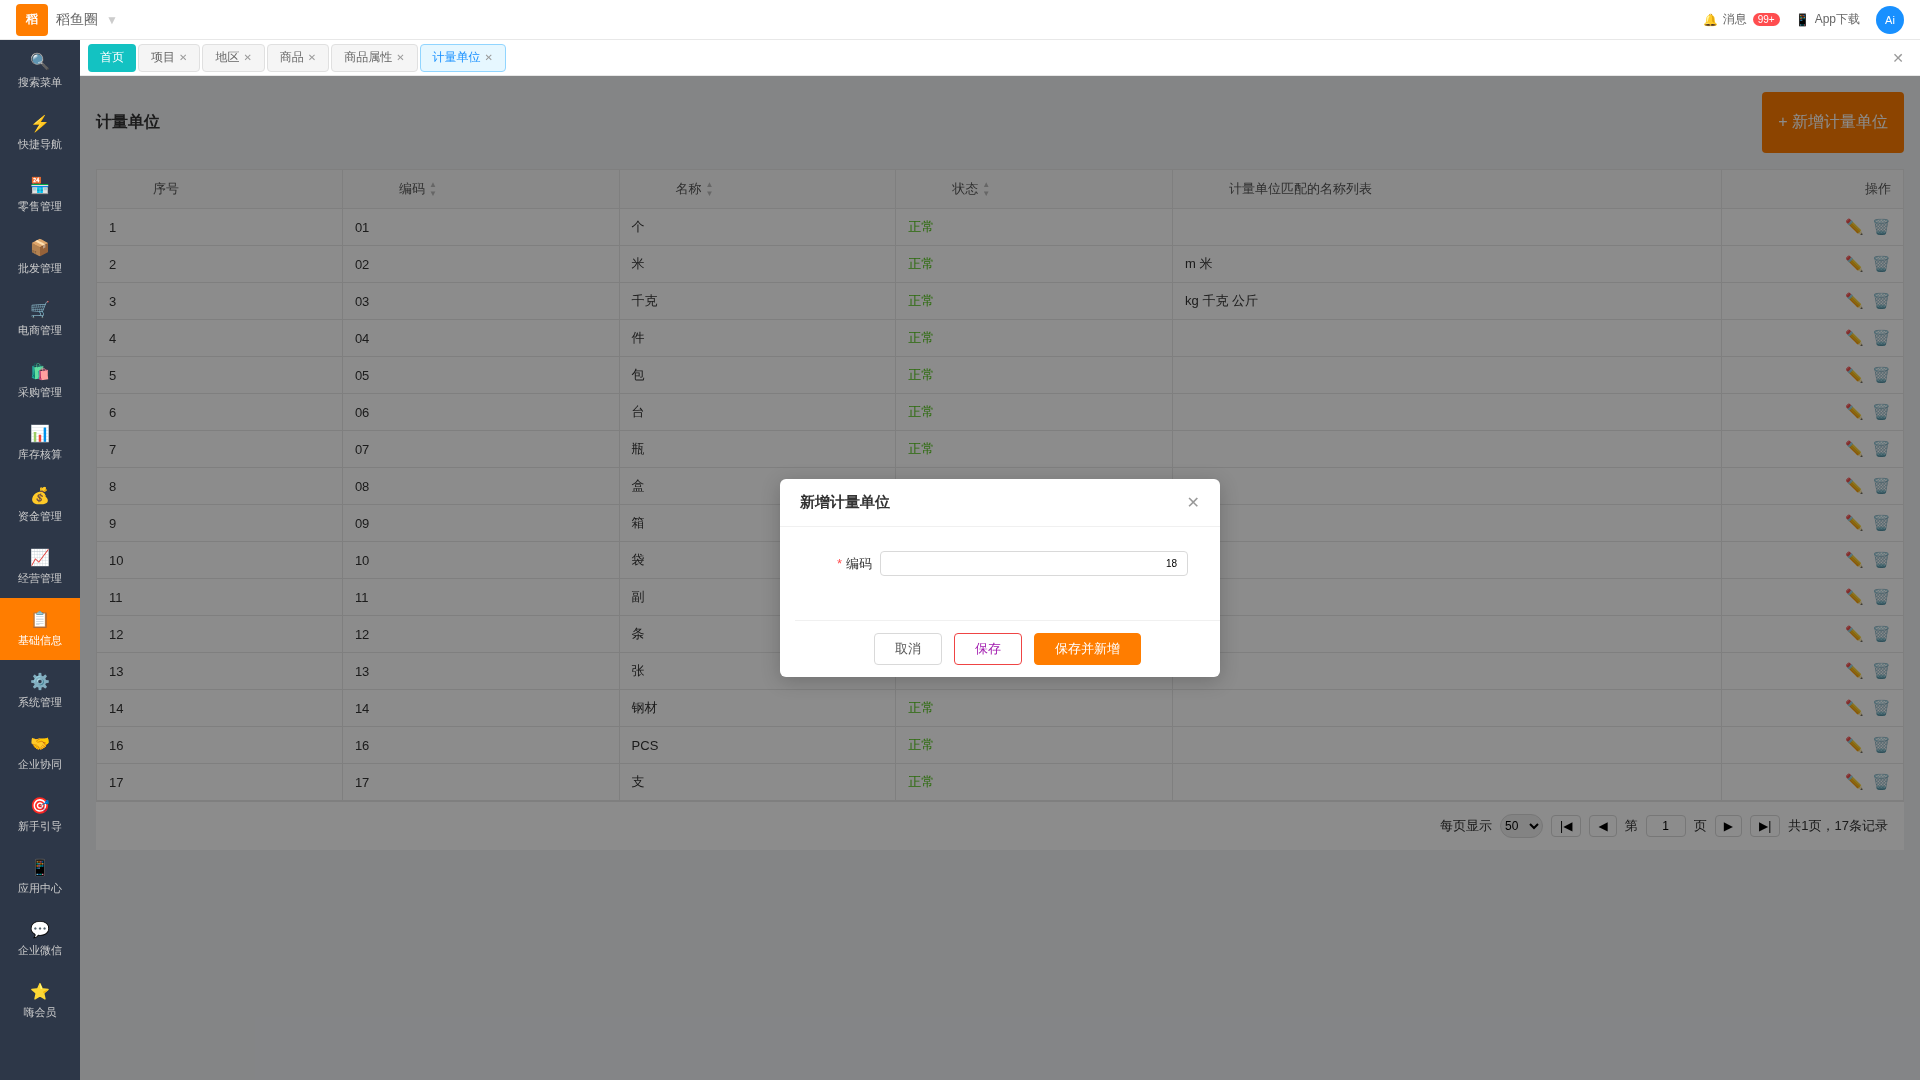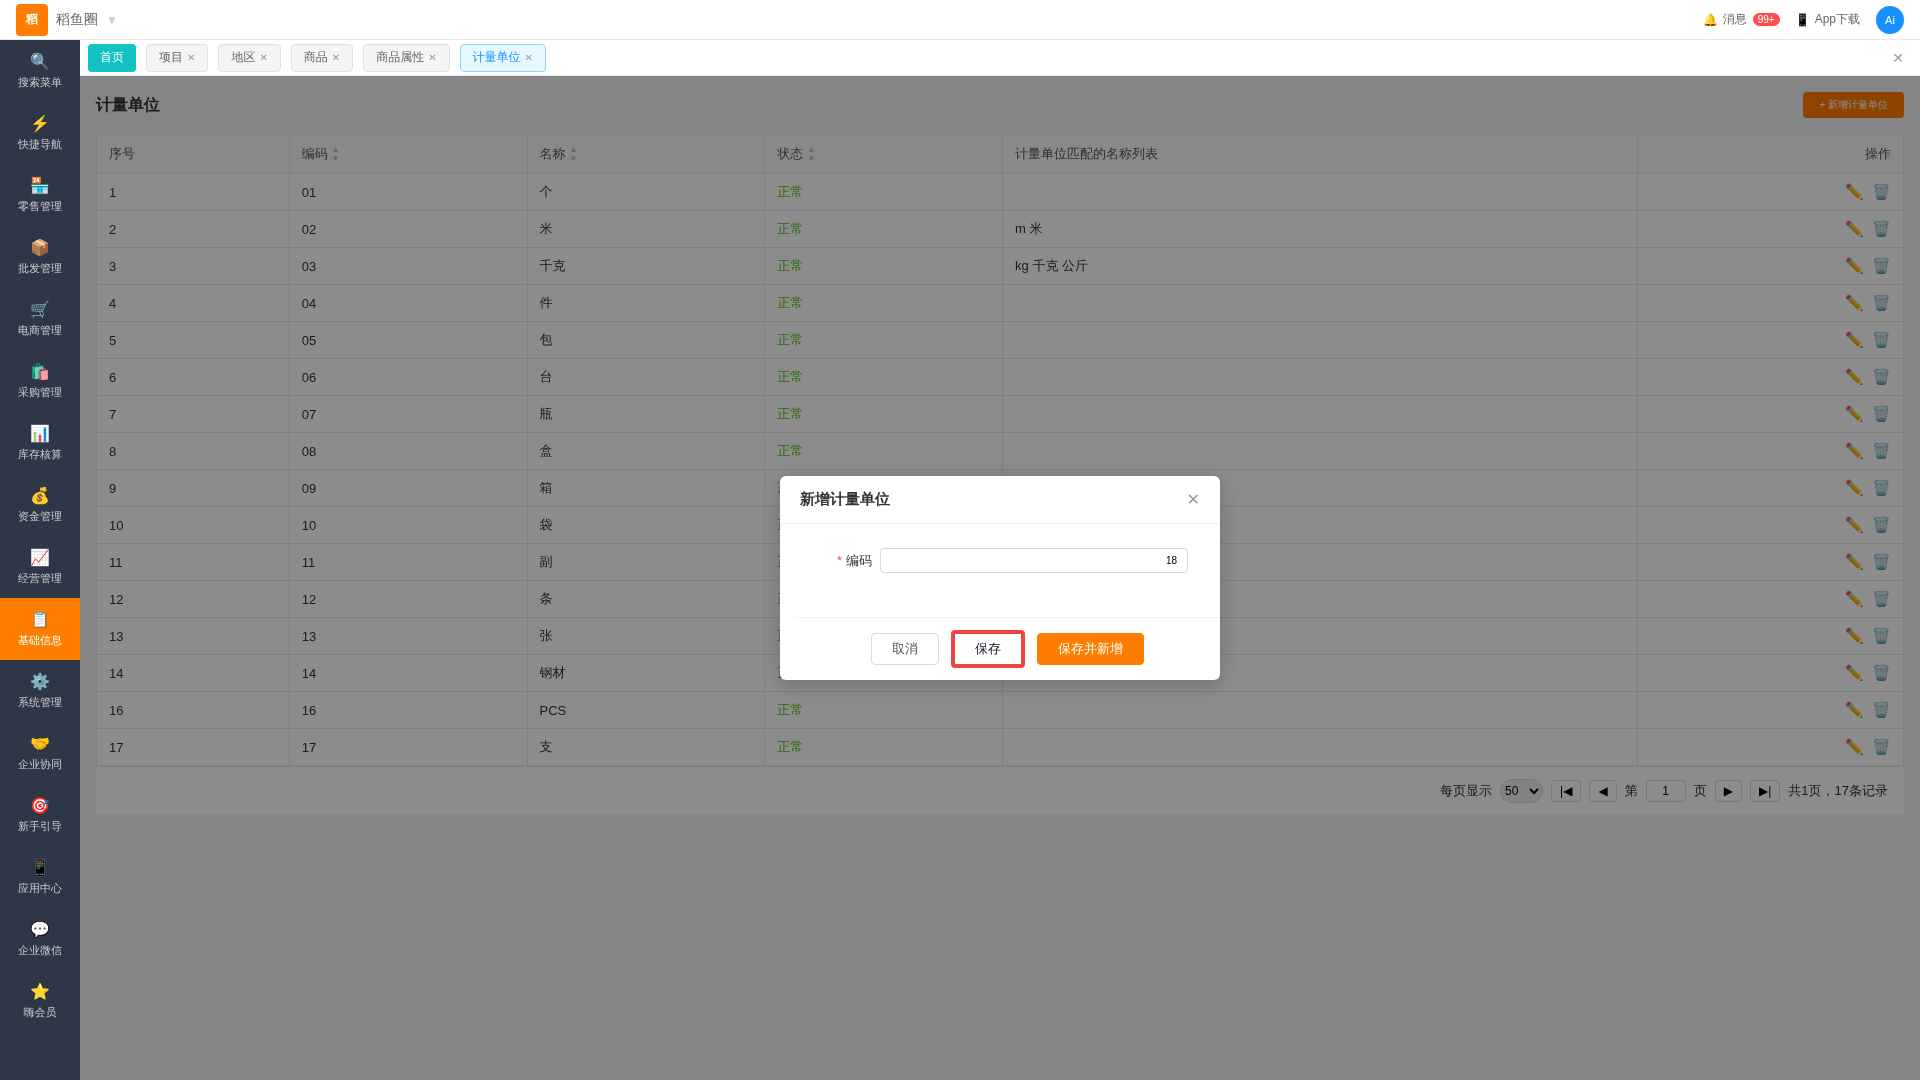--- a/index.html
+++ b/index.html
@@ -103,21 +103,21 @@
     }
 
     
     .tabs-bar {
       background: #fff;
       border-bottom: 1px solid #e8e8e8;
       display: flex;
       align-items: center;
       padding: 0 8px;
       height: 36px;
-      gap: 10px;
+      gap: 2px;
     }
     .tab-item {
       display: flex;
       align-items: center;
       padding: 0 12px;
       height: 28px;
       border-radius: 4px;
       cursor: pointer;
       font-size: 12px;
       gap: 4px;
@@ -161,22 +161,22 @@
     .page-title {
       font-size: 16px;
       font-weight: 600;
       color: #333;
     }
     .add-btn {
       background: #ff7d00;
       color: white;
       border: none;
       border-radius: 4px;
-      padding: 6px 16px;
-      font-size: 10px;
+      padding: 20px 16px;
+      font-size: 16px;
       cursor: pointer;
     }
 
     
     .data-table {
       width: 100%;
       background: white;
       border-collapse: collapse;
       border: 1px solid #e8e8e8;
     }
@@ -194,21 +194,21 @@
       padding: 9px 12px;
       font-size: 13px;
       color: #333;
     }
     .status-normal { color: #52c41a; font-size: 13px; }
     .action-btns { display: flex; gap: 8px; }
     .action-icon { color: #1890ff; cursor: pointer; font-size: 15px; }
     .action-icon.delete { color: #ff4d4f; }
 
     
-    .th-sort { display: flex; align-items: center; gap: 4px; cursor: pointer; }
+    .th-sort { display: flex; align-items: center; gap: 4px; cursor: pointer; margin-left: 44px; }
     .sort-arrows { display: flex; flex-direction: column; font-size: 8px; color: #bbb; }
 
     
     .pagination-bar {
       display: flex;
       align-items: center;
       justify-content: flex-end;
       padding: 12px 16px;
       background: white;
       border-top: 1px solid #e8e8e8;
@@ -315,27 +315,27 @@
     .btn-cancel {
       border: 1px solid #d9d9d9;
       background: white;
       border-radius: 4px;
       padding: 6px 20px;
       font-size: 13px;
       cursor: pointer;
       color: #555;
     }
     .btn-save {
-      border: 4px solid #ef4444;
+      border: 1px solid #ef4444;
       background: white;
       border-radius: 4px;
       padding: 6px 20px;
       font-size: 13px;
       cursor: pointer;
-      color: #0f172a;
+      color: #a21caf;
     }
     .btn-save-new {
       background: #ff7d00;
       border: 1px solid #ff7d00;
       border-radius: 4px;
       padding: 6px 20px;
       font-size: 13px;
       cursor: pointer;
       color: white;
     }

